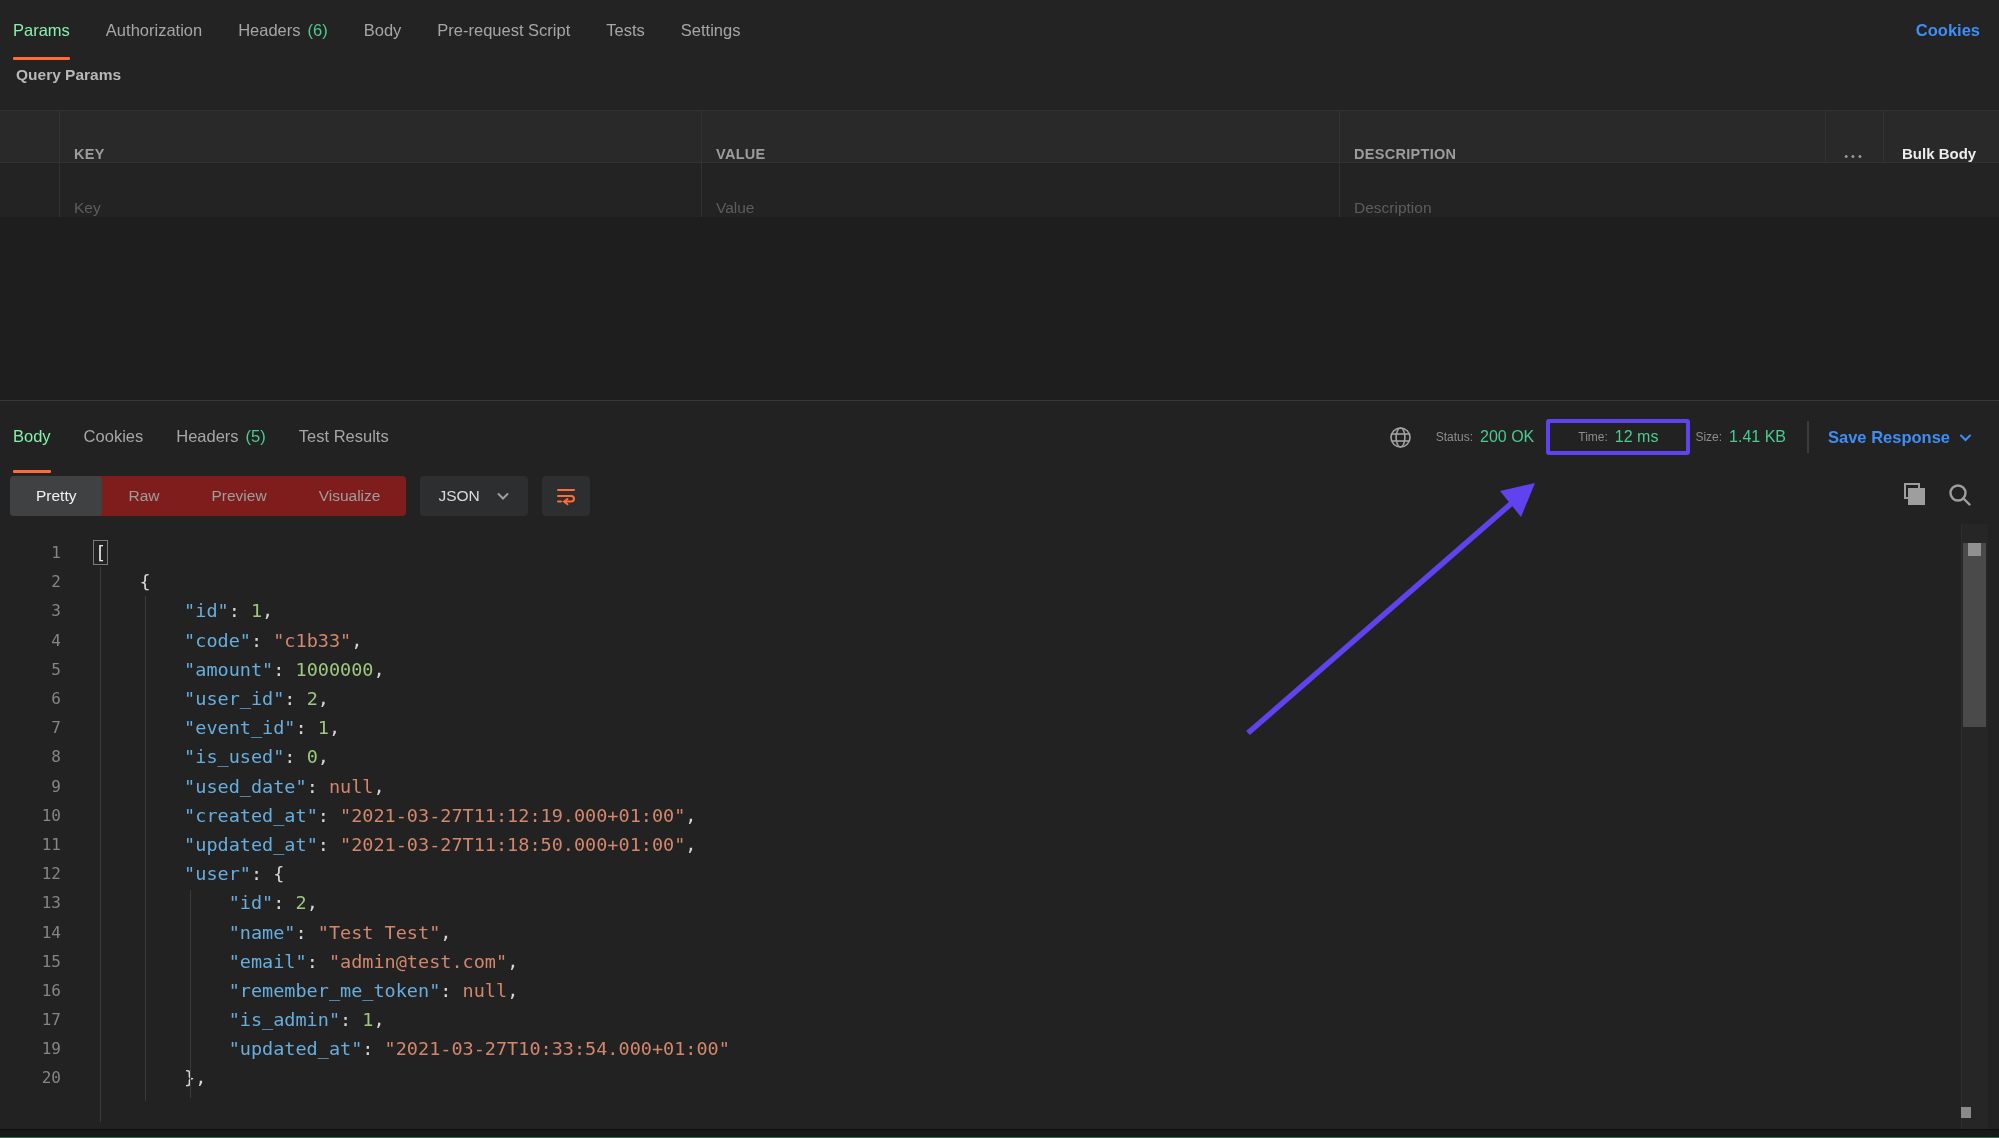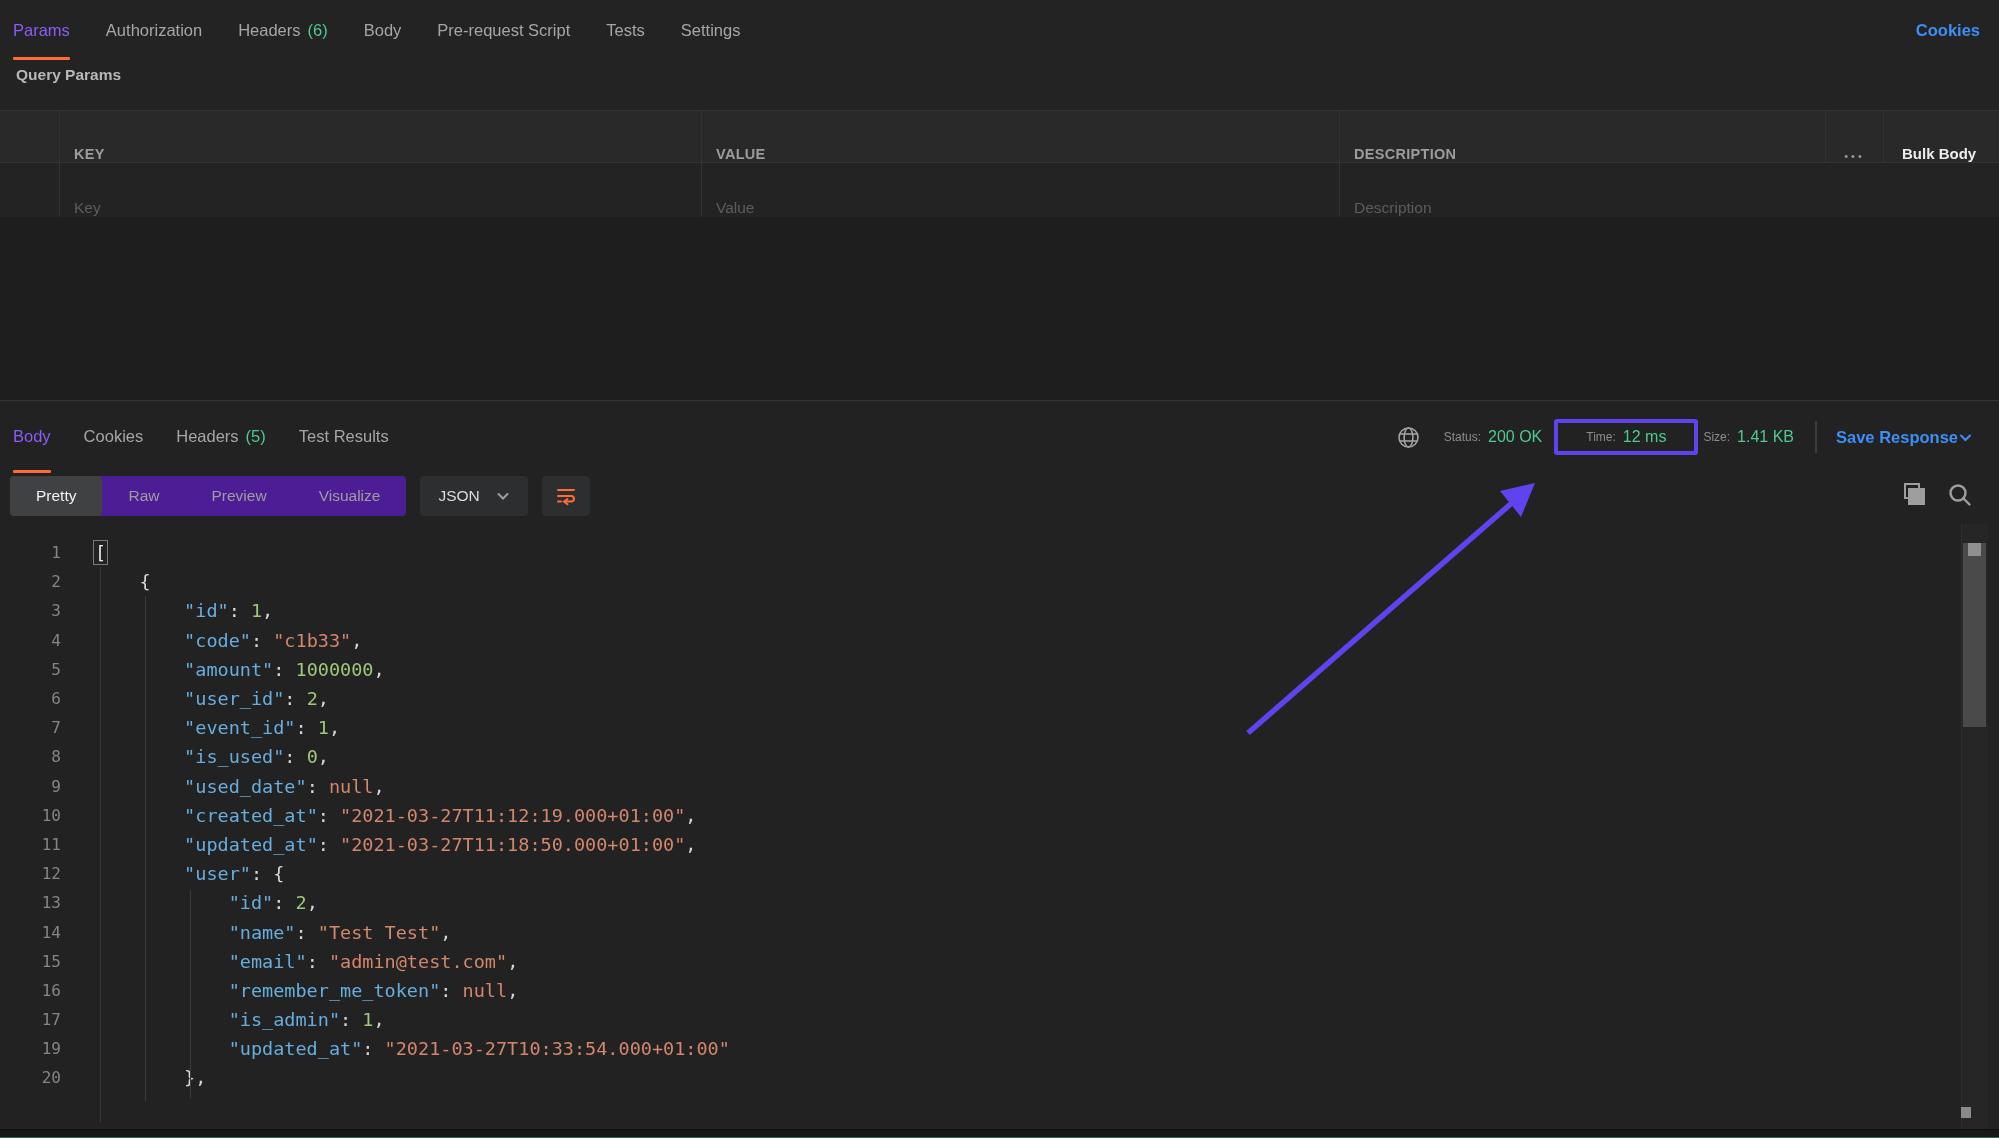--- a/index.html
+++ b/index.html
@@ -5,21 +5,21 @@
   html,body{margin:0;padding:0;background:#141414;}
   body{font-family:"Liberation Sans",sans-serif;}
   #app{position:relative;width:1999px;height:1138px;background:#232323;overflow:hidden;
        -webkit-font-smoothing:antialiased;}
 
   
   .req-tabbar{position:absolute;top:0;left:0;right:0;height:60px;display:flex;align-items:stretch;
               padding-left:13px;gap:36px;}
   .tab{position:relative;display:flex;align-items:center;gap:7px;color:#a6a6a6;font-size:16.5px;cursor:default;}
   .tab .cnt{color:#4bcb8f;}
-  .tab.active{color:#8b5cf6;}
+  .tab.active{color:#86efac;}
   .tab.active::after{content:"";position:absolute;left:0;right:0;bottom:0;height:3.5px;background:#ff6c37;border-radius:1px;}
   .cookies-link{position:absolute;top:0;right:19px;height:60px;display:flex;align-items:center;
                 color:#3d8ef7;font-size:16.5px;font-weight:700;}
   .qp-title{position:absolute;top:66px;left:16px;color:#b8b8b8;font-size:15.5px;font-weight:600;}
 
   .param-table{position:absolute;top:110px;left:0;right:0;height:106px;
                border-top:1px solid #323232;border-bottom:1px solid #323232;}
   .pt-row{position:absolute;left:0;right:0;height:51px;display:flex;}
   .pt-row.head{top:0;background:#292929;border-bottom:1px solid #323232;}
   .pt-row.input{top:52px;height:54px;background:#232323;}
@@ -41,24 +41,24 @@
   .res-tabbar{position:absolute;top:400px;left:0;height:73px;display:flex;padding-left:13px;gap:33px;}
   .res-tabbar .tab{font-size:16.5px;}
   .res-tabbar .tab.active::after{height:3.5px;}
 
   .res-meta{position:absolute;top:404px;right:26px;height:66px;display:flex;align-items:center;}
   .meta-lab{color:#8d8d8d;font-size:12px;}
   .meta-val{color:#4bcb8f;font-size:16px;}
   .time-box{display:inline-flex;align-items:center;border:4px solid #6142ef;border-radius:3px;
             padding:5px 28px;margin:0 5px 0 12px;}
   .meta-div{width:2px;height:32px;background:#3c3c3c;margin:0 19px 0 21px;}
-  .save-resp{color:#3d8ef7;font-size:16.5px;font-weight:700;}
+  .save-resp{color:#3d8ef7;font-size:16.5px;font-weight:700;margin-right:8px;}
 
   .viewer-bar{position:absolute;top:476px;left:10px;height:40px;display:flex;align-items:stretch;gap:14px;}
-  .modes{display:flex;background:#4c1d95;border-radius:4px;padding:0;}
+  .modes{display:flex;background:#7f1d1d;border-radius:4px;padding:0;}
   .mode{display:flex;align-items:center;padding:0 26px;color:#9e9e9e;font-size:15.5px;border-radius:4px;}
   .mode.active{background:#404143;color:#f2f2f2;}
   .lang-btn{display:flex;align-items:center;gap:16px;background:#2d2e30;border-radius:4px;
             padding:0 18px;color:#dcdcdc;font-size:15.5px;}
   .wrap-btn{display:flex;align-items:center;justify-content:center;width:48px;background:#2d2e30;border-radius:4px;}
   .code-actions{position:absolute;top:482px;right:26px;display:flex;align-items:center;gap:18px;}
 
   
   .code-area{position:absolute;top:538px;left:0;width:1958px;}
   .code-line{display:flex;height:29.2px;align-items:center;}

